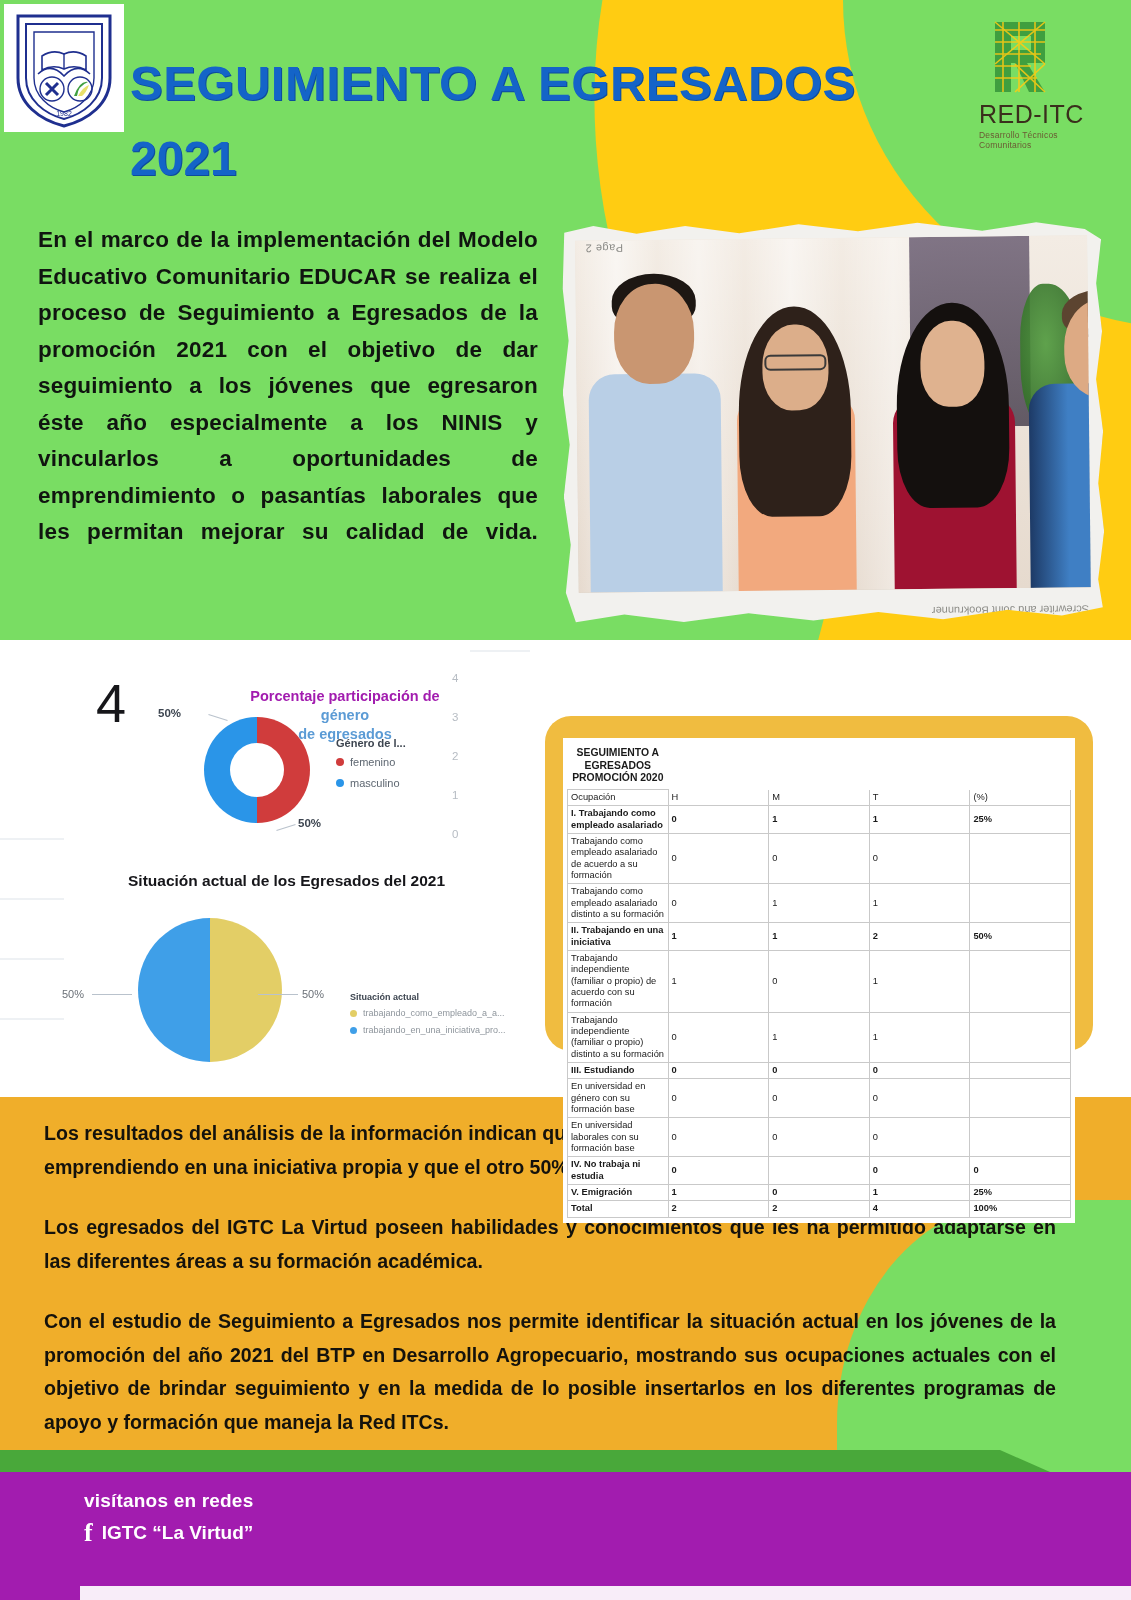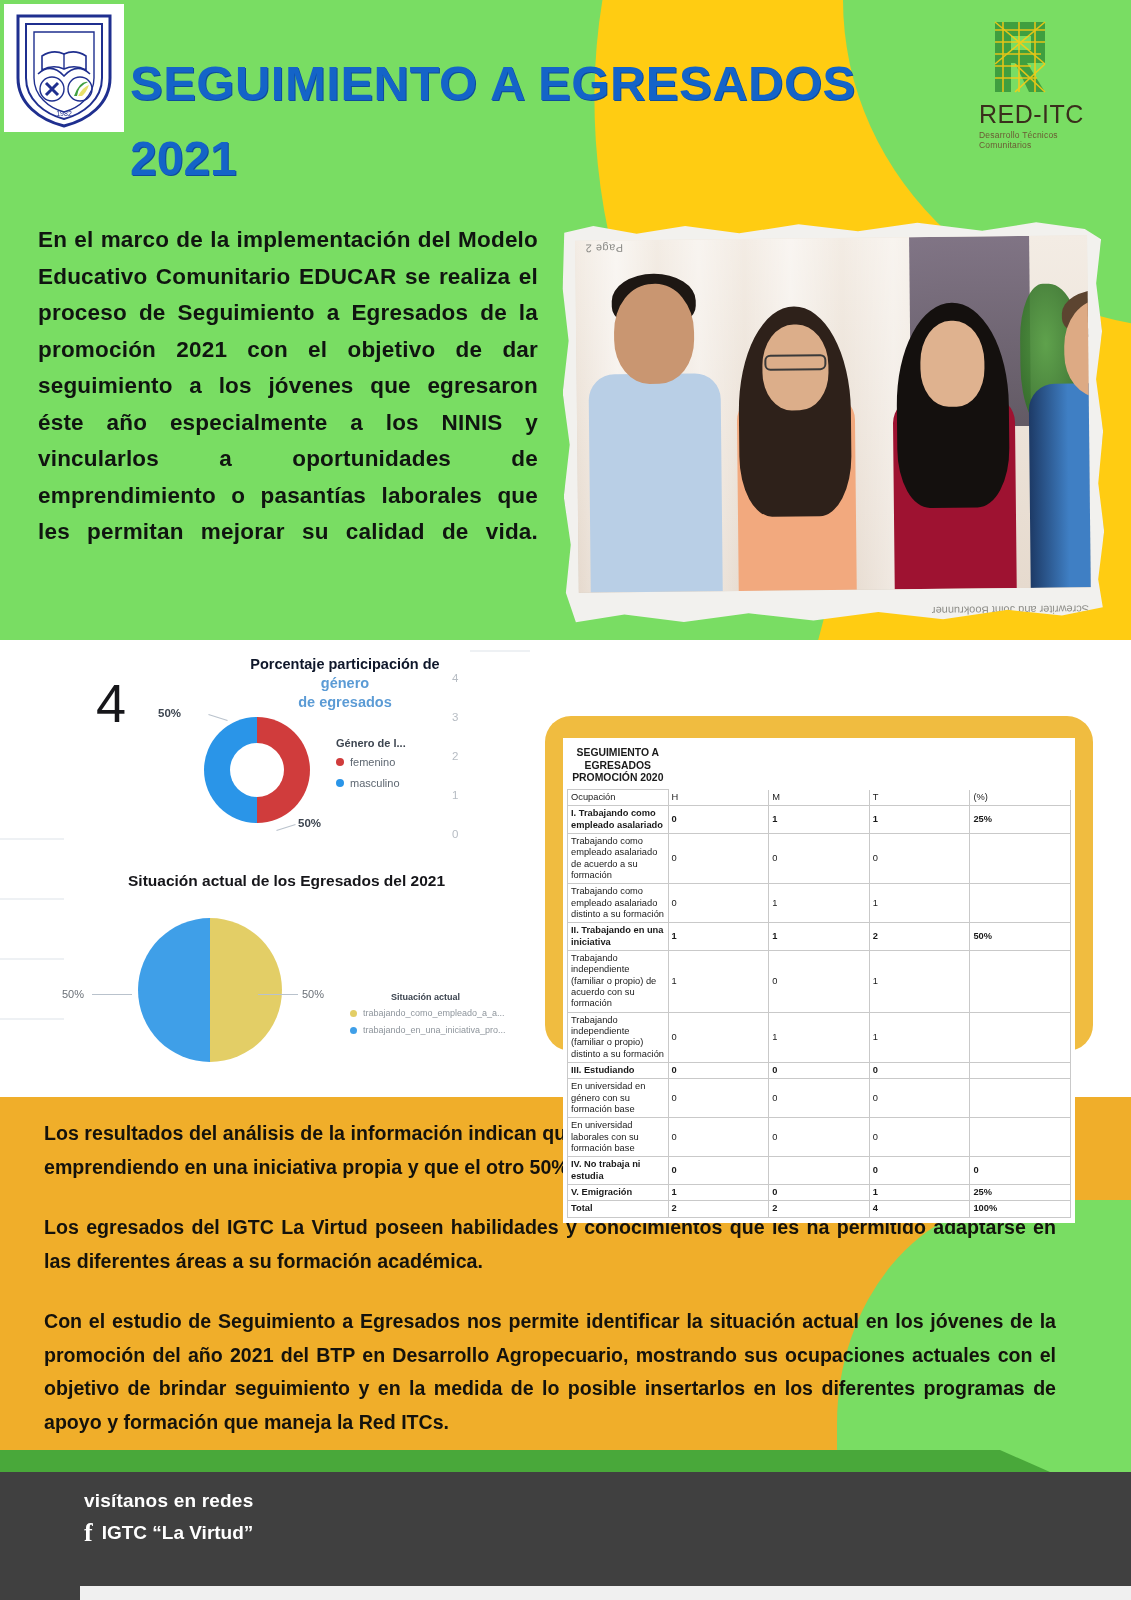--- a/index.html
+++ b/index.html
@@ -211,21 +211,21 @@
     font-family: "Liberation Sans", sans-serif;
     z-index: 4;
   }
 
   
   .donut-chart { position: absolute; left: 180px; top: 655px; width: 330px; height: 200px; z-index: 4;}
   .donut-title {
     text-align: center; color: #5b9bd5; font-weight: bold;
     font-size: 14.5px; line-height: 19px;
   }
-  .donut-title .faded { color: #0f172a; }
+  .donut-title .faded { color: #a21caf; margin-top: 32px; }
   .donut {
     position: absolute; left: 24px; top: 62px;
     width: 106px; height: 106px; border-radius: 50%;
     background: conic-gradient(from 0deg, #d03c3c 0deg 180deg, #2a95e8 180deg 360deg);
   }
   .donut::after {
     content: ""; position: absolute; left: 50%; top: 50%;
     transform: translate(-50%,-50%);
     width: 54px; height: 54px; border-radius: 50%; background: #fff;
   }
@@ -250,21 +250,21 @@
   }
   .pie {
     position: absolute; left: 108px; top: 46px;
     width: 144px; height: 144px; border-radius: 50%;
     background: conic-gradient(from 0deg, #e3ce66 0deg 180deg, #3f9fe8 180deg 360deg);
   }
   .pie-lbl { position: absolute; font-size: 11px; color: #6a7077; }
   .pie-lbl.l { left: 32px; top: 116px; }
   .pie-lbl.r { left: 272px; top: 116px; }
   .pie-legend { position: absolute; left: 320px; top: 120px; font-size: 9px; color: #8e959c; }
-  .pie-legend .lg-title { font-weight: bold; color:#3d4550; font-size: 9px; margin-bottom: 6px; margin-left: 41px; }
+  .pie-legend .lg-title { font-weight: bold; color:#3d4550; font-size: 9px; margin-bottom: 6px; }
   .pie-legend .lg-row { display:flex; align-items:center; margin-bottom: 7px; }
   .pie-legend .dot { width: 7px; height: 7px; }
 
   
   .table-card {
     position: absolute; left: 545px; top: 716px;
     width: 548px; height: 335px;
     background: #f0bc40;
     border-radius: 26px;
     z-index: 5;
@@ -330,21 +330,21 @@
   .bevel {
     position: absolute; left: 0; top: 1450px; width: 1131px; height: 22px;
     background: #49a83a; z-index: 3;
     clip-path: polygon(0 0, 1000px 0, 1050px 100%, 0 100%);
   }
 
   
   .footer {
     position: absolute; left: 0; top: 1472px;
     width: 1131px; height: 128px;
-    background: #404040;
+    background: #a21caf;
     z-index: 3;
   }
   .footer-inner { position: absolute; left: 84px; top: 18px; color: #ffffff; }
   .f-line1 { font-weight: bold; font-size: 19px; letter-spacing: .2px; }
   .f-line2 { display:flex; align-items:center; margin-top: 8px; font-weight: bold; font-size: 19px; }
   .fb-glyph { font-family: "Liberation Serif", serif; font-weight: bold; font-size: 26px; margin-right: 9px; line-height: 1; }
   .footer-strip {
     position: absolute; left: 80px; bottom: 0; width: 1051px; height: 14px;
     background: #ffffff; opacity: .92;
   }

